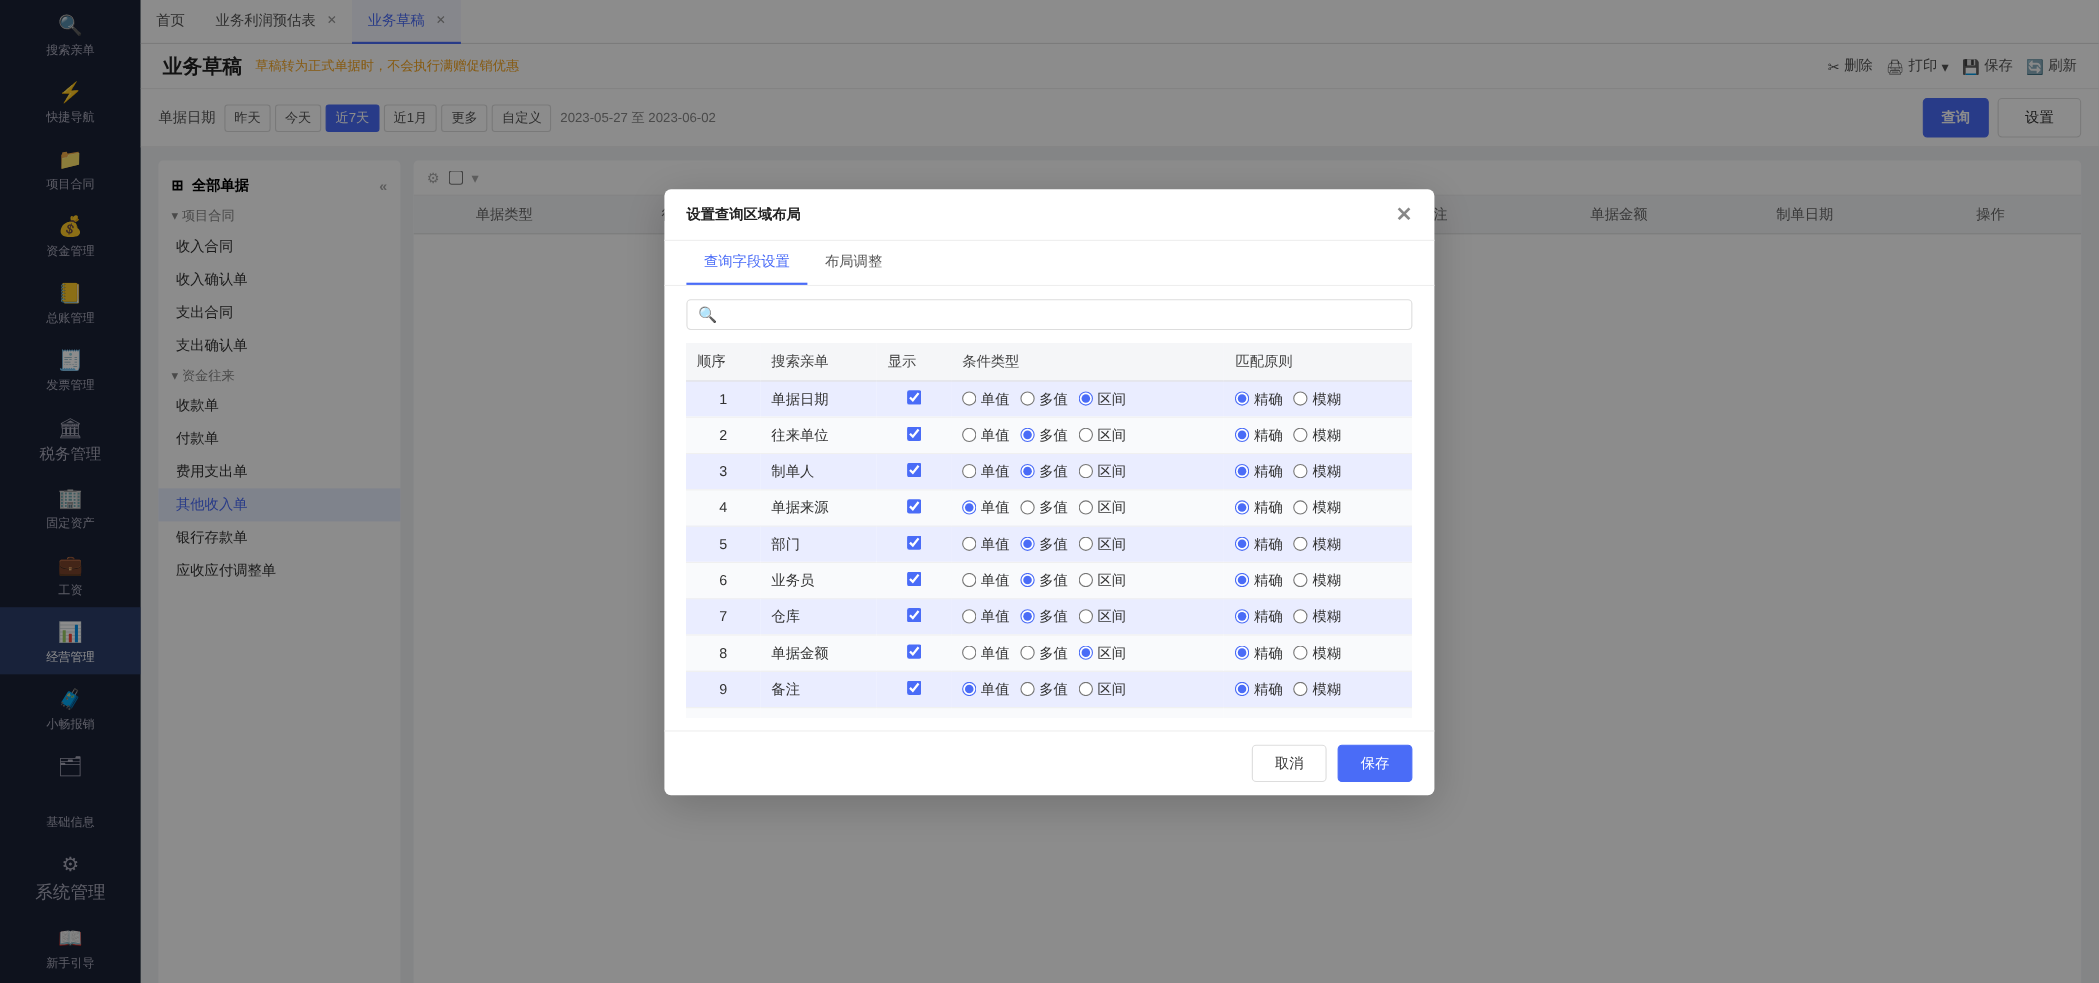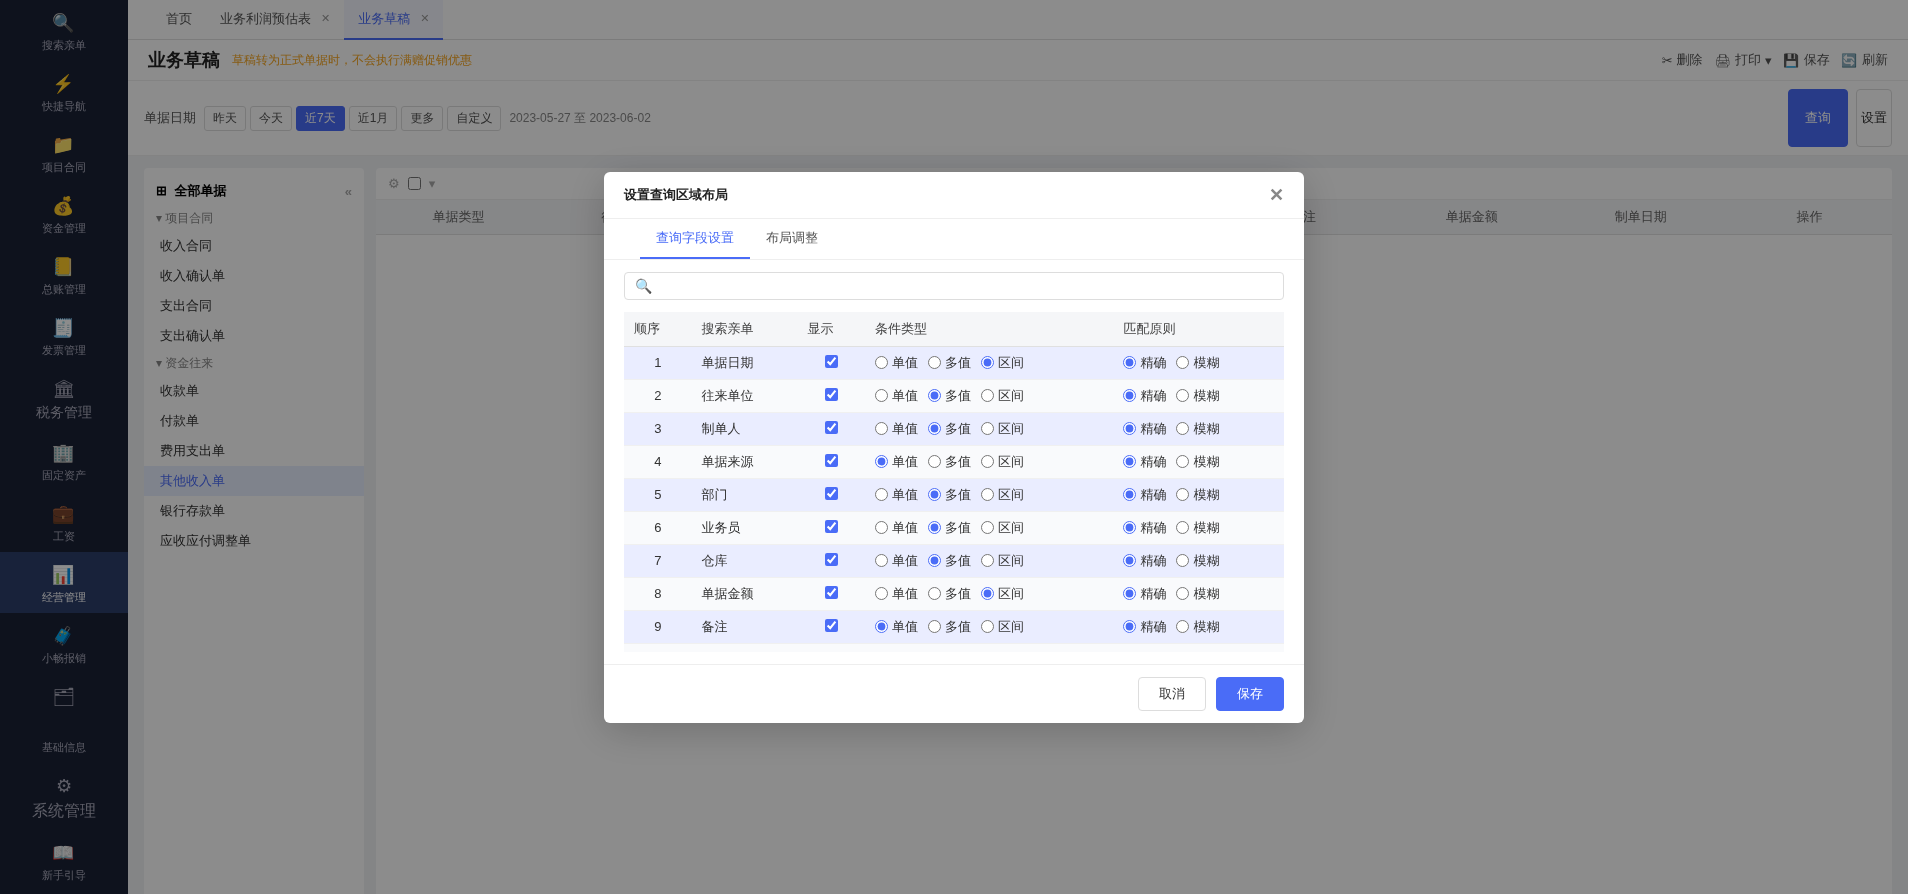--- a/index.html
+++ b/index.html
@@ -37,21 +37,21 @@
       background: #f0f2f5;
     }
 
     
     .tab-bar {
       display: flex;
       align-items: center;
       background: #fff;
       border-bottom: 1px solid #e0e0e0;
       height: 40px;
-      padding: 0 24px;
+      padding: 0 0;
       gap: 0;
     }
     .tab {
       display: flex;
       align-items: center;
       padding: 0 14px;
       height: 40px;
       cursor: pointer;
       color: #555;
       border-bottom: 2px solid transparent;
@@ -231,21 +231,21 @@
     .modal-close {
       cursor: pointer;
       font-size: 18px;
       color: #888;
       line-height: 1;
     }
     .modal-tabs {
       display: flex;
       align-items: flex-start;
       border-bottom: 1px solid #eee;
-      padding: 0 36px;
+      padding: 0 20px;
       gap: 0;
     }
     .modal-tab {
       padding: 10px 16px;
       cursor: pointer;
       font-size: 13px;
       color: #555;
       border-bottom: 2px solid transparent;
     }
     .modal-tab.active {
@@ -475,22 +475,22 @@
     <div id="filter-buttons" style="display: flex; gap: 4px;">
         <button class="filter-btn">昨天</button>
         <button class="filter-btn">今天</button>
         <button class="filter-btn active-blue">近7天</button>
         <button class="filter-btn">近1月</button>
         <button class="filter-btn">更多</button>
         <button class="filter-btn">自定义</button>
       </div>
     <span class="filter-date">2023-05-27 至 2023-06-02</span>
     <div style="margin-left:auto;display:flex;gap:8px;">
-      <button class="btn btn-primary" style="padding:19px 16px;">查询</button>
-      <button class="btn" style="padding:4px 4px;">设置</button>
+      <button class="btn btn-primary" style="padding:8px 16px;font-weight:bold;">查询</button>
+      <button class="btn" style="padding:4px 24px;">设置</button>
     </div>
   </div>
 
   <div class="content-area">
     <div class="content-layout">
 
       <div class="left-panel">
         <div class="left-panel-header">
           <span>
             <span style="margin-right:4px;">⊞</span>

